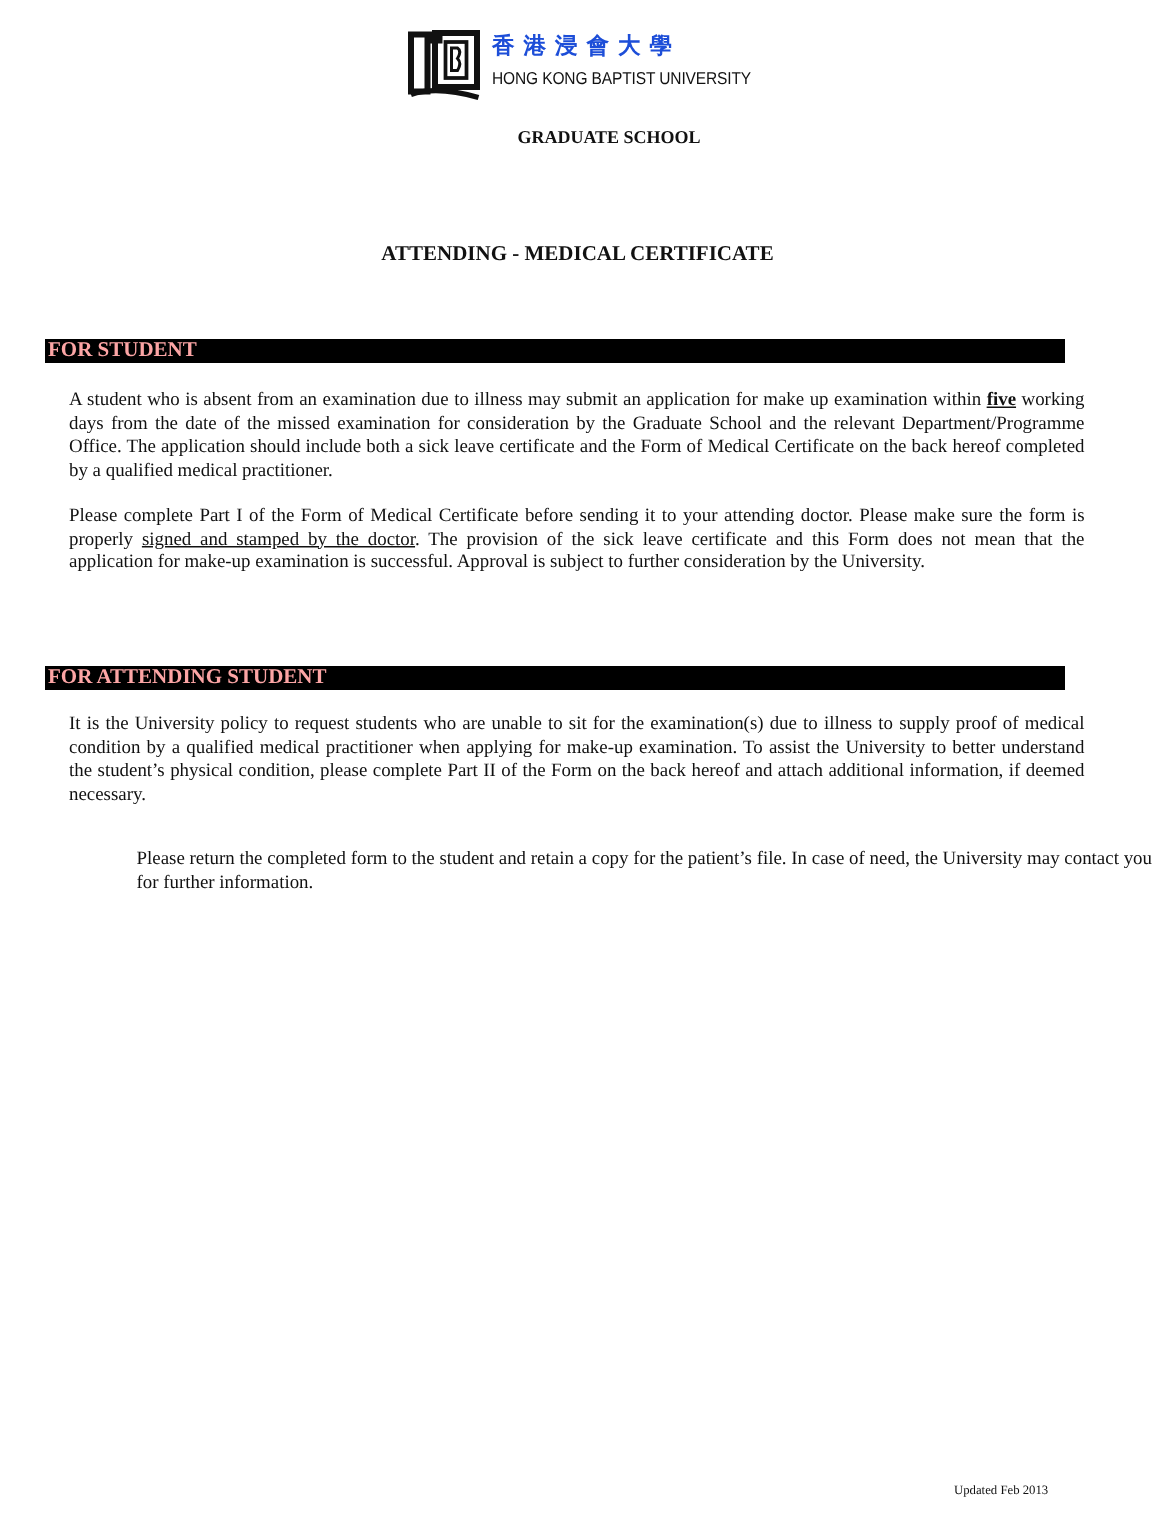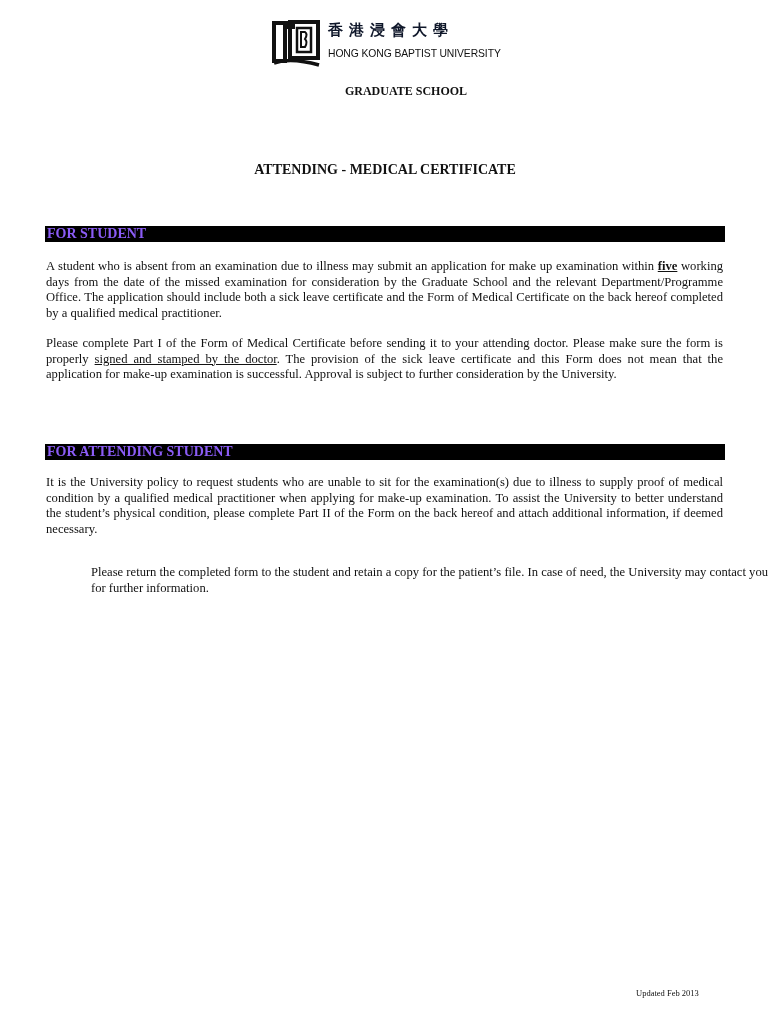--- a/index.html
+++ b/index.html
@@ -1,29 +1,29 @@
 <!DOCTYPE html>
 <html><head>
   <meta charset="utf-8">
   <style>
     html, body { margin:0; padding:0; background:#ffffff; }
     body { width:770px; height:1024px; position:relative; overflow:hidden;
            font-family:"Liberation Serif", "DejaVu Serif", serif; color:#111; }
     .logo { position:absolute; left:271px; top:19px; width:230px; height:50px; }
     .logo svg { position:absolute; left:0; top:0; }
     .logo-cn { position:absolute; left:57px; top:2px; font-family:Liberation Sans, sans-serif;
-               font-size:15px; font-weight:bold; letter-spacing:6px; color:#0f172a; white-space:nowrap; }
+               font-size:15px; font-weight:bold; letter-spacing:6px; color:#1d4ed8; white-space:nowrap; }
     .logo-en { position:absolute; left:57px; top:28px; font-family:"Liberation Sans", sans-serif;
                font-size:11.5px; letter-spacing:-0.1px; color:#111; white-space:nowrap; transform:scaleX(0.9); transform-origin:left; }
     .title1 { position:absolute; left:0; width:770px; top:84px; text-align:center;
               font-size:12px; font-weight:bold;padding-left:21px; }
     .title2 { position:absolute; left:0; width:770px; top:162px; text-align:center;
               font-size:14px; font-weight:bold; }
-    .bar { position:absolute; left:45px; width:680px; height:16px; background:#000;
-           color:#8b5cf6; font-weight:bold; font-size:14px; line-height:16px; padding-left:2px; box-sizing:border-box; }
+    .bar { position:absolute; left:30px; width:680px; height:16px; background:#000;
+           color:#fca5a5; font-weight:bold; font-size:14px; line-height:16px; padding-left:2px; box-sizing:border-box; }
     .para { position:absolute; left:46px; width:677px; font-size:12.6px; line-height:15.6px;
             text-align:justify; margin:0; }
     .u { text-decoration:underline;margin-top:26px; }
     .b { font-weight:bold; }
     .foot-left { position:absolute; left:47px; top:1024px; font-size:10px; }
     .foot-right { position:absolute; left:636px; top:988px; font-size:8.5px; }
   </style>
 </head>
 <body>
 

